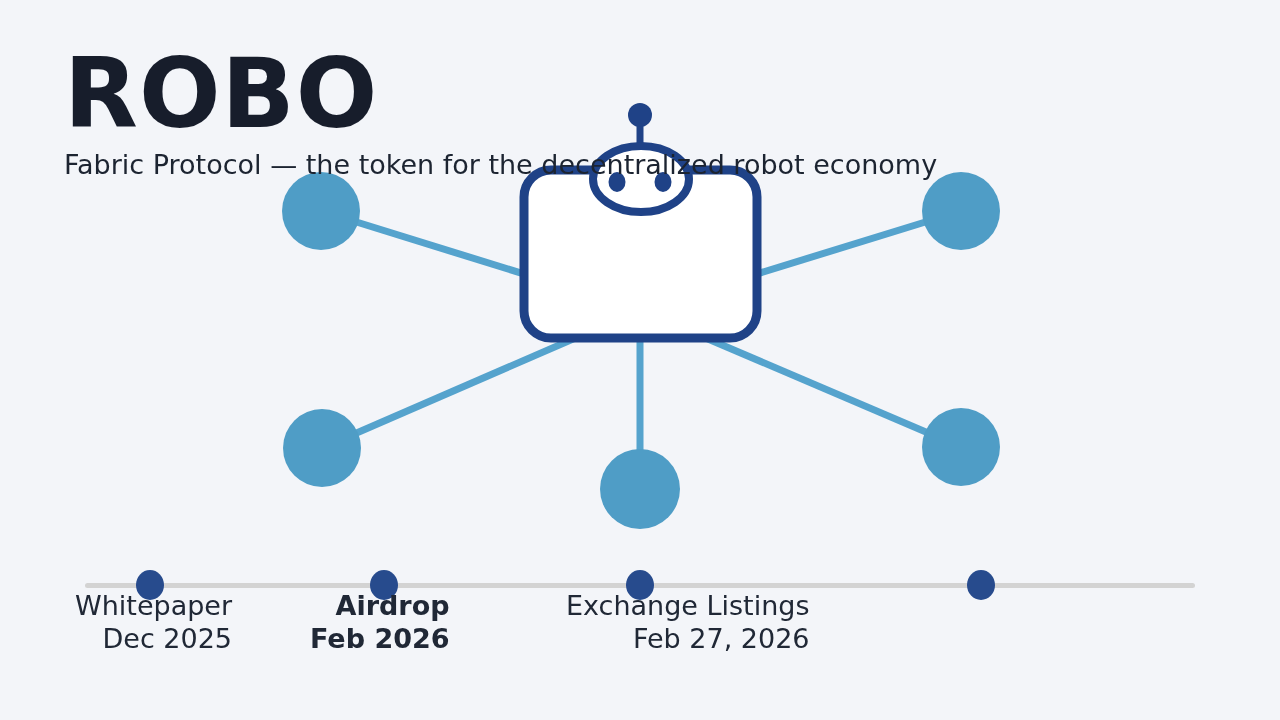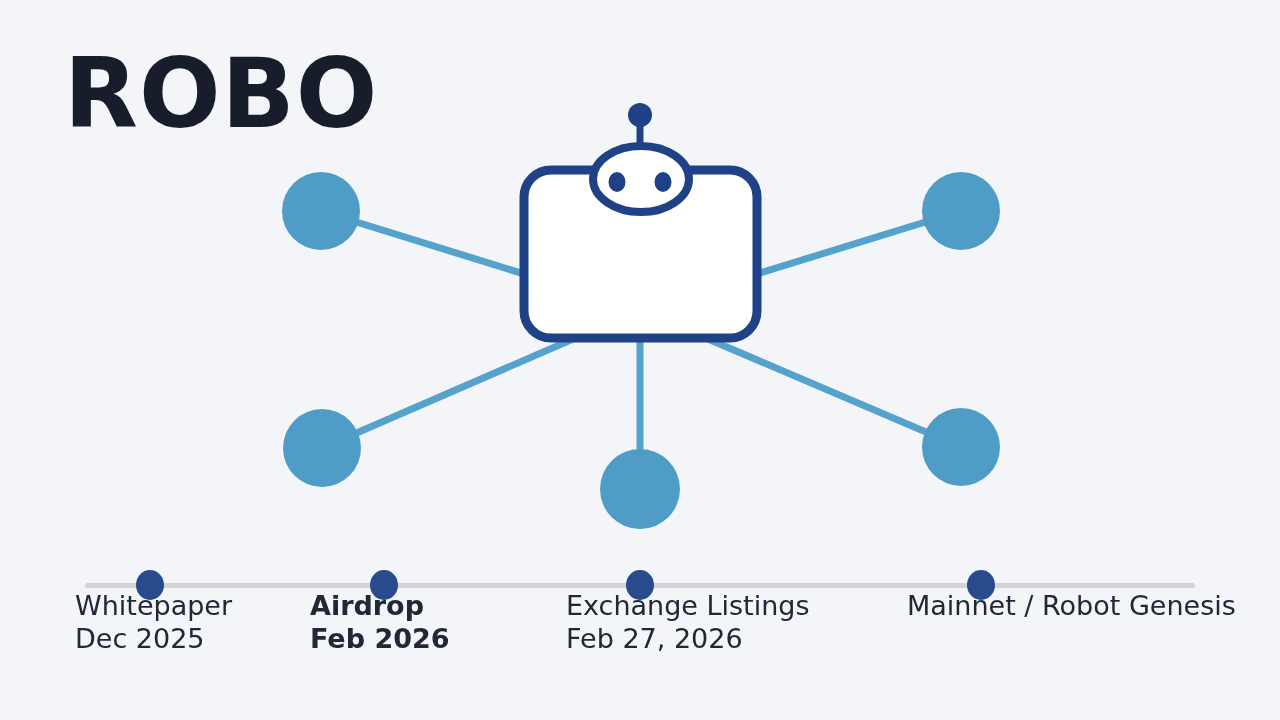--- a/index.html
+++ b/index.html
@@ -6,20 +6,21 @@
     margin: 0;
     padding: 0;
     font-family: "DejaVu Sans", "Liberation Sans", sans-serif;
   }
   .canvas {
     position: relative;
     width: 1280px;
     height: 720px;
     overflow: hidden;
     background: var(--background, #f3f5f9);
+    text-align: right;
   }
   .page-title {
     position: absolute;
     left: 64px;
     top: 46px;
     margin: 0;
     font-size: 96px;
     line-height: 1;
     font-weight: bold;
     letter-spacing: 1px;
@@ -96,20 +97,21 @@
     display: block;
   }
 </style>
 </head>
 <body>
 
 <div class="canvas">
 
   <h1 class="page-title">ROBO</h1>
 
+  <p class="page-subtitle">Fabric Protocol — the token for the decentralized robot economy</p>
 
   <svg class="network-svg" width="1280" height="720" viewBox="0 0 1280 720">
 
     <g class="spoke-group">
       <line x1="640" y1="310" x2="321" y2="211"></line>
       <line x1="640" y1="310" x2="961" y2="211"></line>
       <line x1="640" y1="310" x2="322" y2="448"></line>
       <line x1="640" y1="310" x2="961" y2="447"></line>
       <line x1="640" y1="310" x2="640" y2="489"></line>
     </g>
@@ -149,17 +151,16 @@
       <span class="milestone-label">Airdrop</span>
       <span class="milestone-date">Feb 2026</span>
     </div>
 
     <div class="milestone" style="left:566px;">
       <span class="milestone-label">Exchange Listings</span>
       <span class="milestone-date">Feb 27, 2026</span>
     </div>
 
     <div class="milestone" style="left:907px;">
-      <span class="milestone-label">Mainnet / Robot Genesis</span>
     </div>
   </div>
 
 </div>
 
 </body></html>

